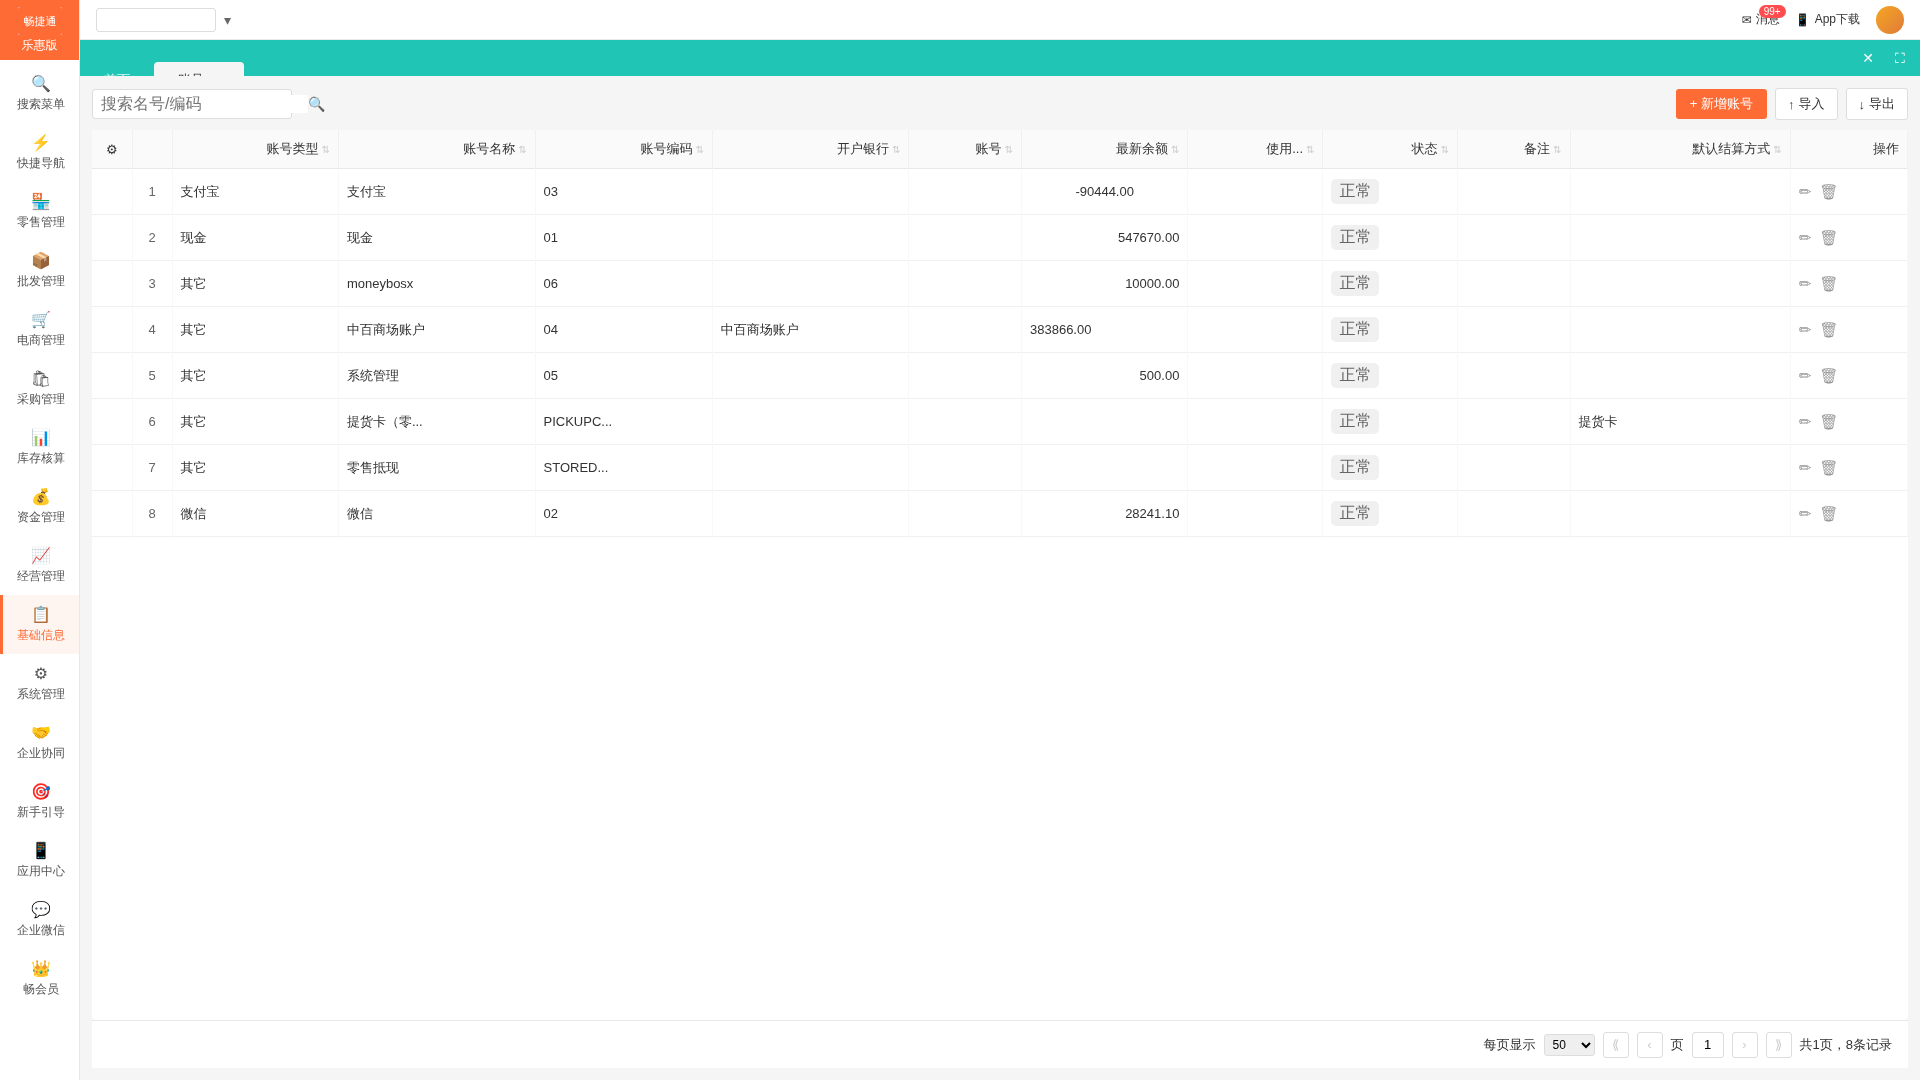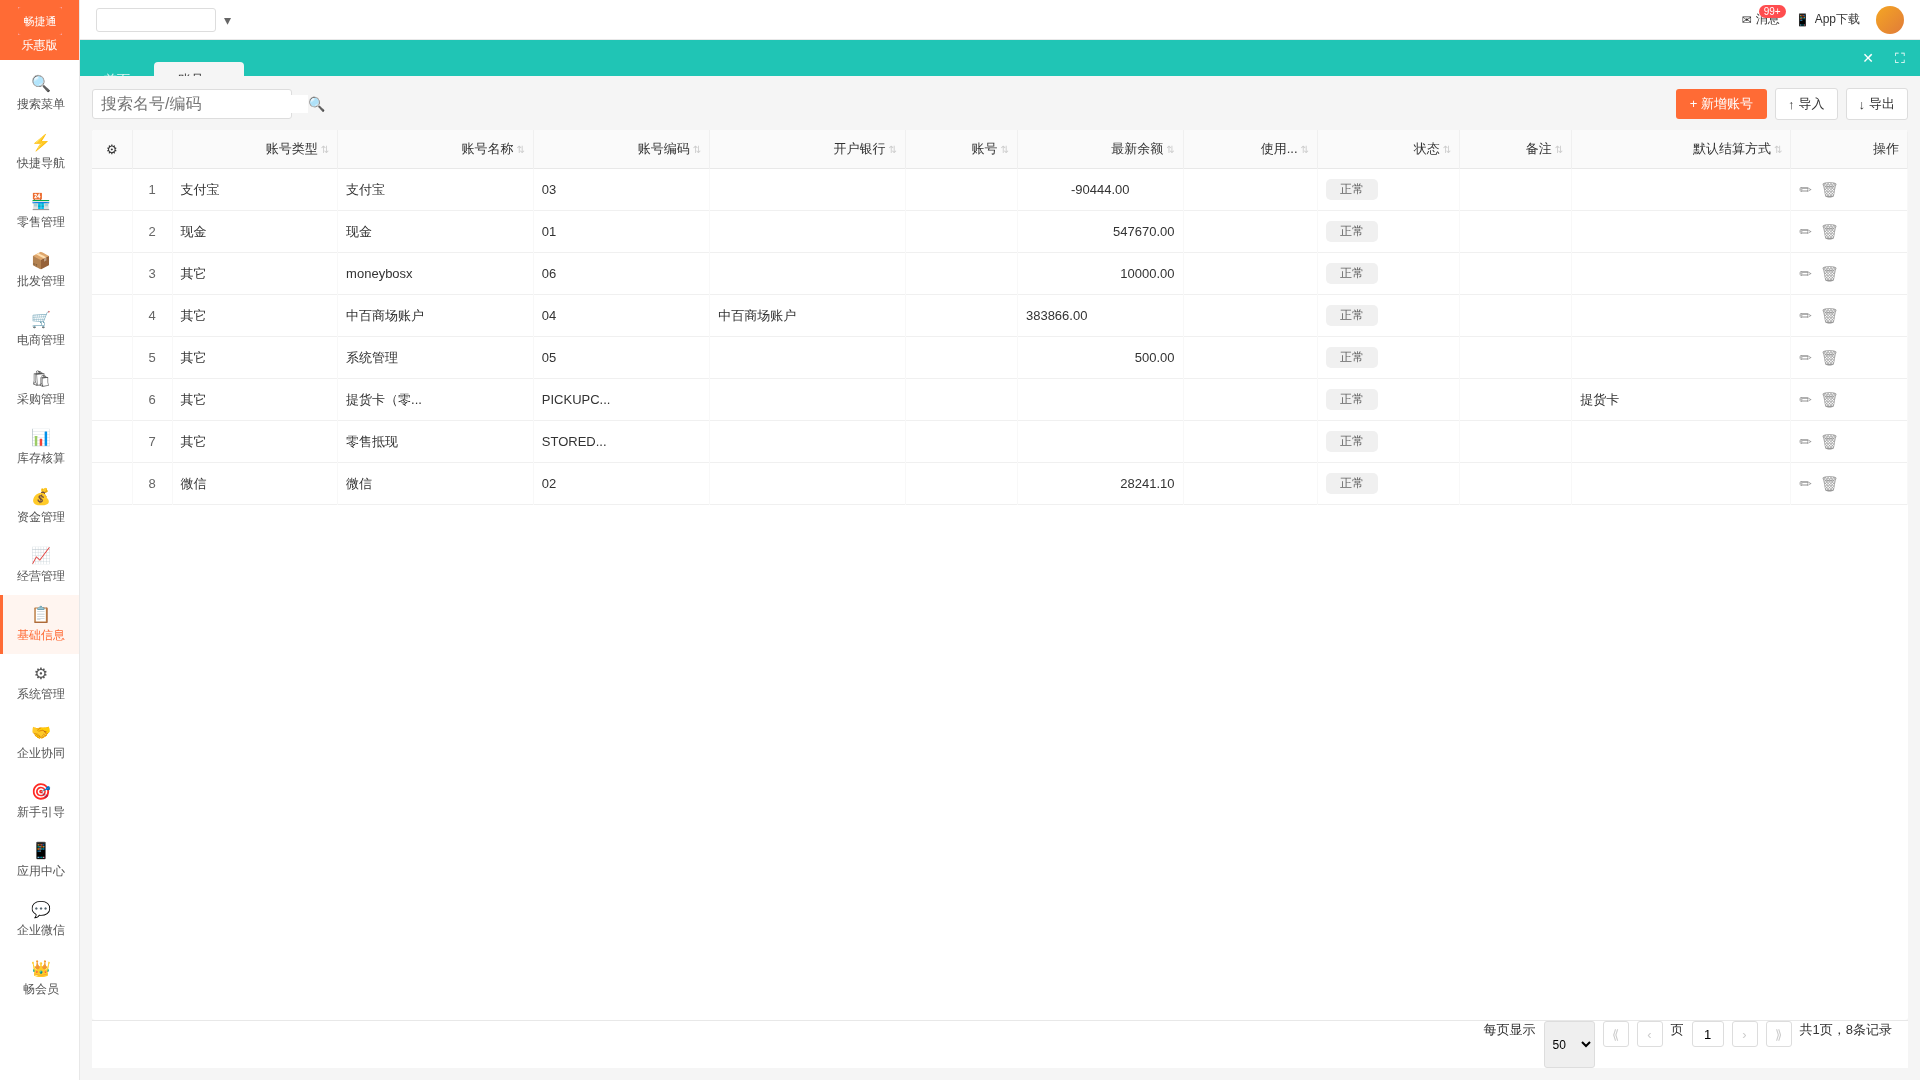--- a/index.html
+++ b/index.html
@@ -291,23 +291,23 @@
       border-bottom: 1px solid #f0f0f0;
     }
     tbody td {
       padding: 10px 8px;
       color: #333;
       border-right: 1px solid #f8f8f8;
     }
     tbody td.center { text-align: center; }
     .status-badge {
       display: inline-block;
-      padding: 2px 14px;
+      padding: 2px 8px;
       border-radius: 5px;
-      font-size: 12px;
+      font-size: 16px;
       background: #f0f0f0;
       color: #555;
     }
     .status-normal { background: #f0f0f0; color: #666; }
     .action-btns {
       display: flex;
       gap: 8px;
     }
     .action-btn {
       cursor: pointer;
@@ -319,20 +319,21 @@
       text-align: center;
     }
     .row-num { color: #666; text-align: center; }
 
     
     .pagination {
       height: 48px;
       background: #fff;
       border-top: 1px solid #e8e8e8;
       display: flex;
+      align-items: center;
       justify-content: flex-end;
       padding: 0 16px;
       gap: 8px;
       font-size: 13px;
       color: #333;
       flex-shrink: 0;
     }
     .page-size-select {
       border: 1px solid #ddd;
       border-radius: 3px;

